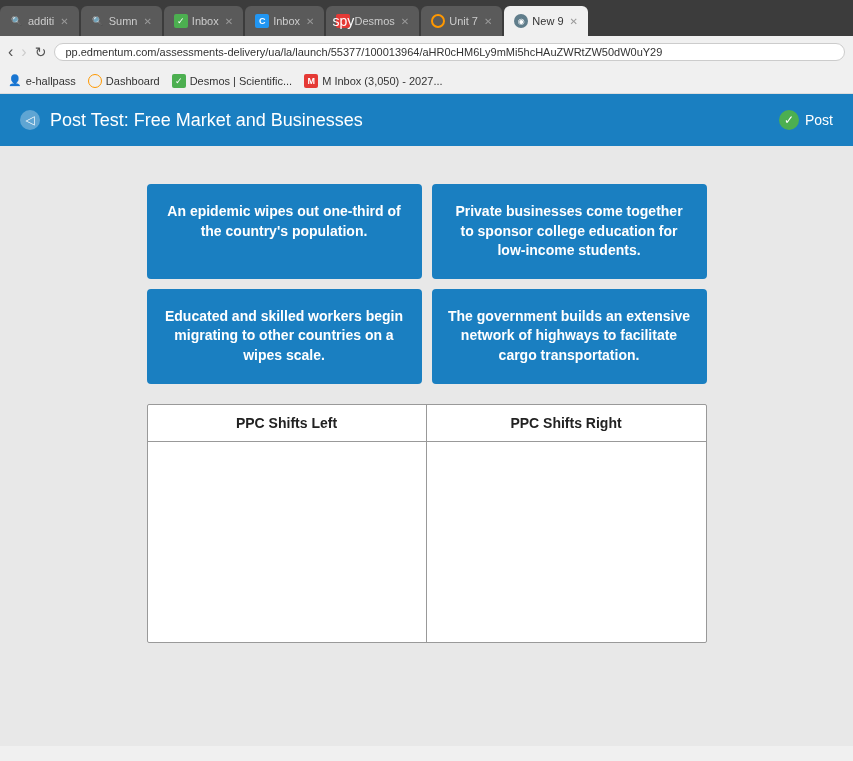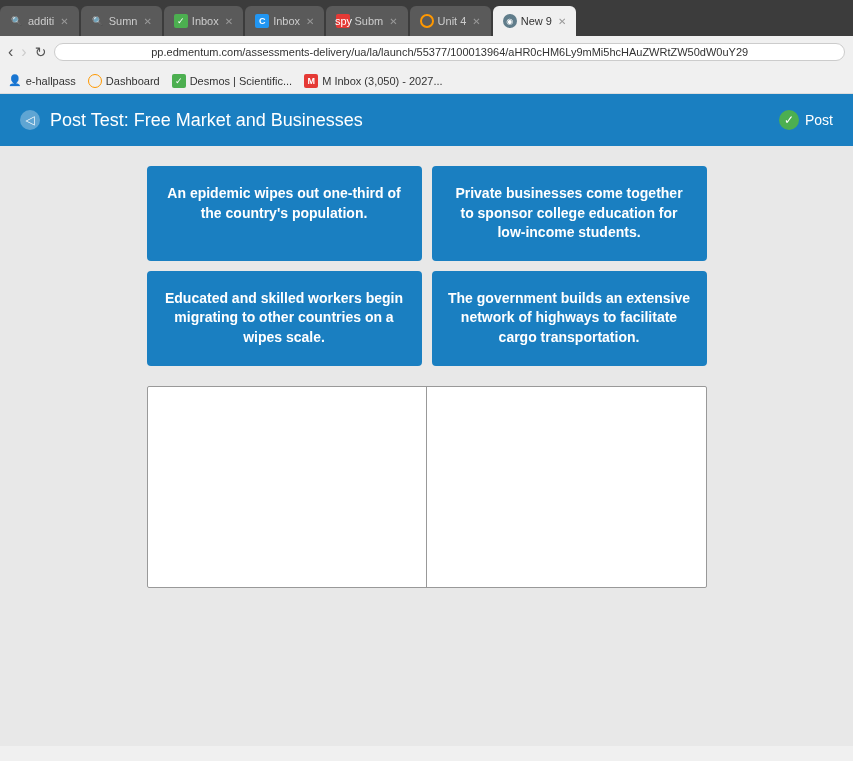--- a/index.html
+++ b/index.html
@@ -72,21 +72,20 @@
       flex: 1;
       background: white;
       border: 1px solid #ccc;
       border-radius: 12px;
       padding: 2px 10px;
       font-size: 11px;
       color: #333;
       overflow: hidden;
       white-space: nowrap;
       text-overflow: ellipsis;
-      text-align: center;
     }
 
     .bookmarks-bar {
       display: flex;
       align-items: center;
       background: #f0f0f0;
       padding: 3px 8px;
       height: 26px;
       gap: 12px;
       border-bottom: 1px solid #ddd;
@@ -154,21 +153,21 @@
       display: flex;
       align-items: center;
       justify-content: center;
       color: white;
       font-size: 12px;
     }
 
     
     .content-area {
       background: #e8e8e8;
-      padding: 20px 60px;
+      padding: 38px 60px;
       min-height: 600px;
     }
 
     
     .cards-grid {
       display: grid;
       grid-template-columns: 1fr 1fr;
       gap: 10px;
       max-width: 560px;
       margin: 0 auto 20px auto;
@@ -254,27 +253,27 @@
       <span class="tab-icon icon-check" style="background:#4CAF50;color:white;border-radius:2px;font-size:9px;">✓</span>
       <span>Inbox</span>
       <span class="close-btn">✕</span>
     </div>
     <div class="tab">
       <span class="tab-icon icon-c" style="background:#2196F3;color:white;border-radius:2px;font-size:9px;font-weight:bold;">C</span>
       <span>Inbox</span>
       <span class="close-btn">✕</span>
     </div>
     <div class="tab">
-      <span class="tab-icon" style="background:#e53935;color:white;border-radius:2px;font-size:11px;">spy</span>
-      <span>Subm</span>
+      <span class="tab-icon" style="background:#e53935;color:white;border-radius:2px;font-size:14px;">spy</span>
+      <span>Desmos</span>
       <span class="close-btn">✕</span>
     </div>
     <div class="tab">
       <span class="tab-icon" style="border:2px solid #ff9800;border-radius:50%;background:transparent;width:14px;height:14px;"></span>
-      <span>Unit 4</span>
+      <span>Unit 7</span>
       <span class="close-btn">✕</span>
     </div>
     <div class="tab active">
       <span class="tab-icon" style="background:#607d8b;color:white;border-radius:50%;width:14px;height:14px;font-size:8px;display:inline-flex;align-items:center;justify-content:center;">◉</span>
       <span>New 9</span>
       <span class="close-btn">✕</span>
     </div>
   </div>
 
   <div class="address-bar-row">
@@ -318,19 +317,23 @@
 <div class="content-area">
 
   <div class="cards-grid">
     <div class="card" draggable="true">An epidemic wipes out one-third of the country's population.</div>
     <div class="card" draggable="true">Private businesses come together to sponsor college education for low-income students.</div>
     <div class="card" draggable="true">Educated and skilled workers begin migrating to other countries on a wipes scale.</div>
     <div class="card" draggable="true">The government builds an extensive network of highways to facilitate cargo transportation.</div>
   </div>
 
   <div class="drop-table">
+    <div class="drop-table-header">
+      <div class="drop-table-header-cell">PPC Shifts Left</div>
+      <div class="drop-table-header-cell">PPC Shifts Right</div>
+    </div>
     <div class="drop-table-body">
       <div class="drop-table-cell"></div>
       <div class="drop-table-cell"></div>
     </div>
   </div>
 
 </div>
 
 </body></html>

